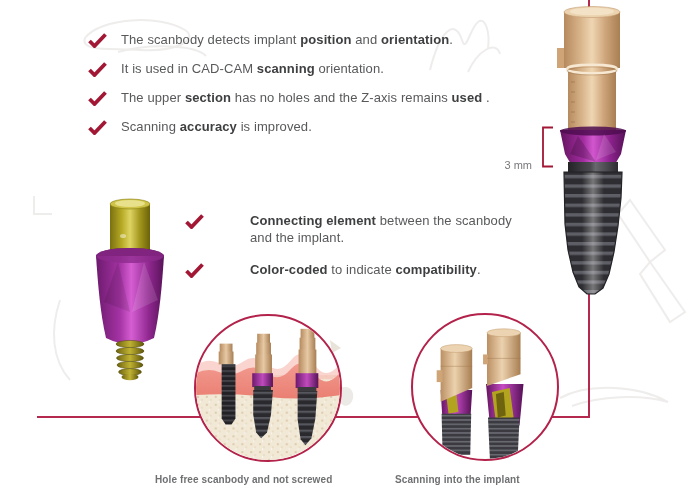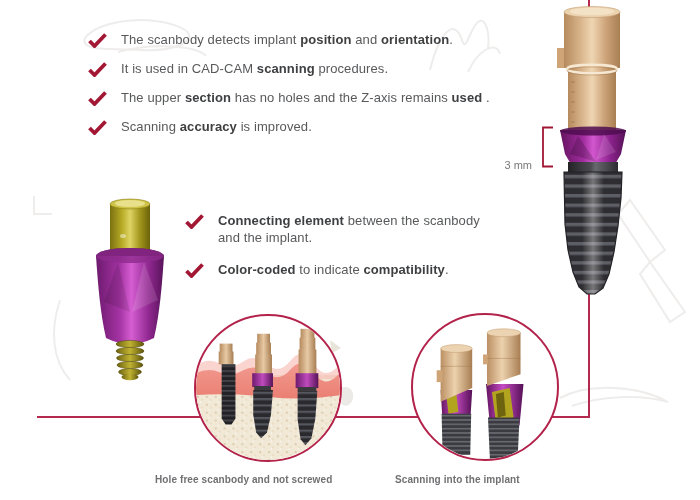--- a/index.html
+++ b/index.html
@@ -15,21 +15,21 @@
 
   
   .checklist{left:88px;top:31px;width:420px;list-style:none;margin:0;padding:0;}
   .checklist li{display:flex;align-items:flex-start;margin-bottom:12px;}
   .check-svg{flex:0 0 auto;margin-right:14px;margin-top:2px;}
   .item-text{font-size:13px;line-height:17px;color:#58595b;letter-spacing:.1px;white-space:pre-wrap;}
   .item-text .b{font-weight:700;color:#3e3f41;}
 
   
   .notes{left:185px;top:212px;width:330px;list-style:none;margin:0;padding:0;}
-  .notes li{display:flex;align-items:flex-start;margin-bottom:15px;}
+  .notes li{display:flex;align-items:flex-start;margin-bottom:15px;gap:32px;}
 
   
   .mm-label{left:494px;top:139px;width:38px;text-align:right;font-size:11px;color:#77787a;margin-top:20px;}
   .bracket{left:541px;top:126px;}
 
   
   .sb-illu{left:88px;top:192px;}
   .imp-illu{left:538px;top:2px;}
 
   
@@ -69,21 +69,21 @@
     <li>
       <svg class="check-svg" width="19" height="15" viewBox="0 0 19 15">
           <path d="M1.5,8 L6.5,13 L17.5,1.5" stroke="#a21734" stroke-width="3.8" fill="none"></path>
         </svg>
       <span class="item-text"><span>The scanbody detects implant </span><span class="b">position</span><span> and </span><span class="b">orientation</span><span>.</span></span>
     </li>
     <li>
       <svg class="check-svg" width="19" height="15" viewBox="0 0 19 15">
           <path d="M1.5,8 L6.5,13 L17.5,1.5" stroke="#a21734" stroke-width="3.8" fill="none"></path>
         </svg>
-      <span class="item-text"><span>It is used in CAD-CAM </span><span class="b">scanning</span><span> procedures.</span></span>
+      <span class="item-text"><span>It is used in CAD-CAM </span><span class="b">scanning</span><span> orientation.</span></span>
     </li>
     <li>
       <svg class="check-svg" width="19" height="15" viewBox="0 0 19 15">
           <path d="M1.5,8 L6.5,13 L17.5,1.5" stroke="#a21734" stroke-width="3.8" fill="none"></path>
         </svg>
       <span class="item-text"><span>The upper </span><span class="b">section</span><span> has no holes and the Z-axis remains </span><span class="b">used</span><span> .</span></span>
     </li>
     <li>
       <svg class="check-svg" width="19" height="15" viewBox="0 0 19 15">
           <path d="M1.5,8 L6.5,13 L17.5,1.5" stroke="#a21734" stroke-width="3.8" fill="none"></path>

